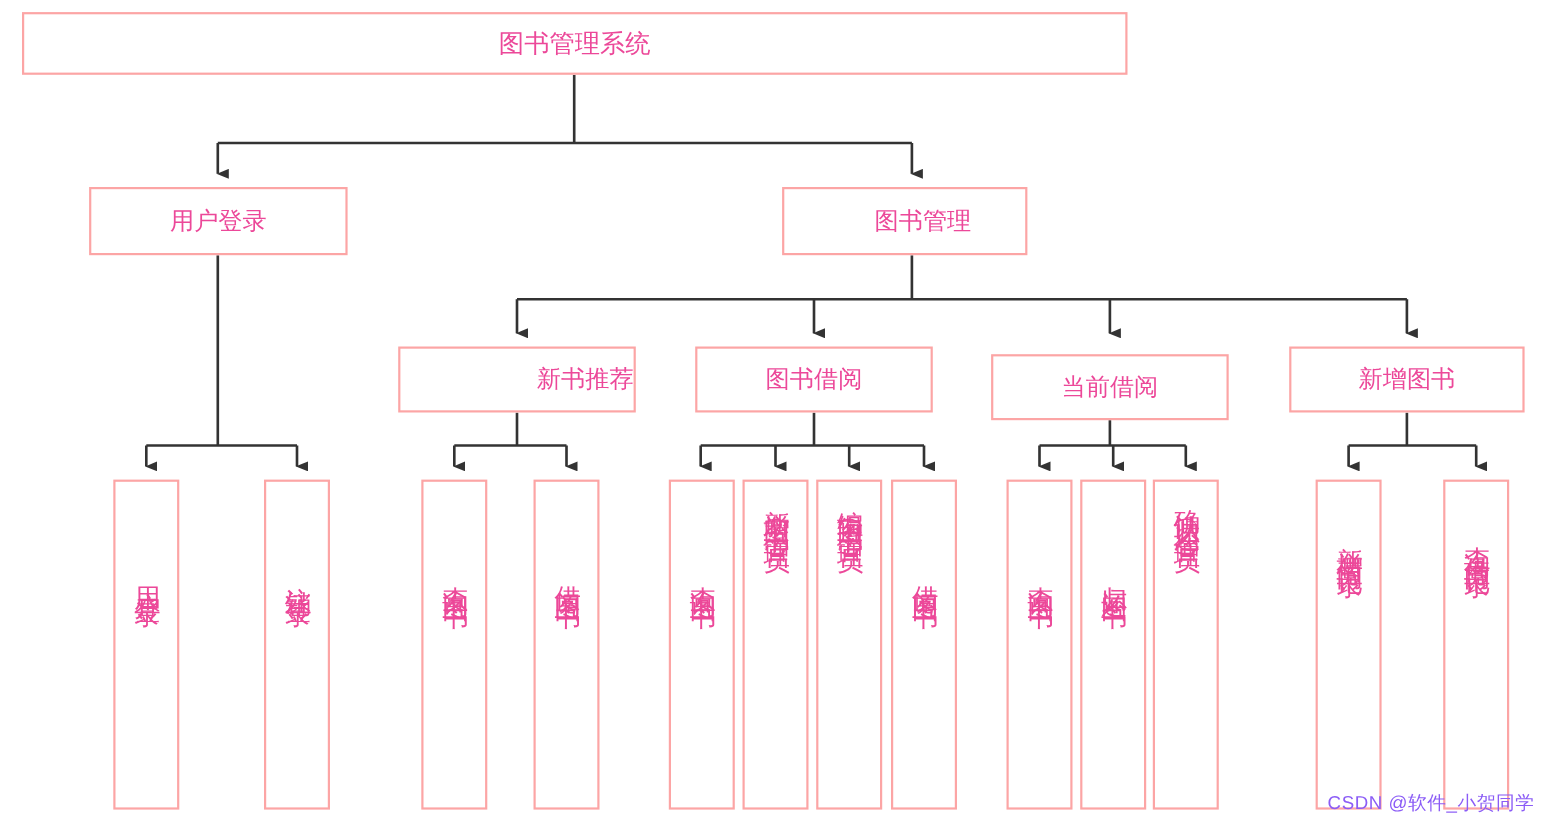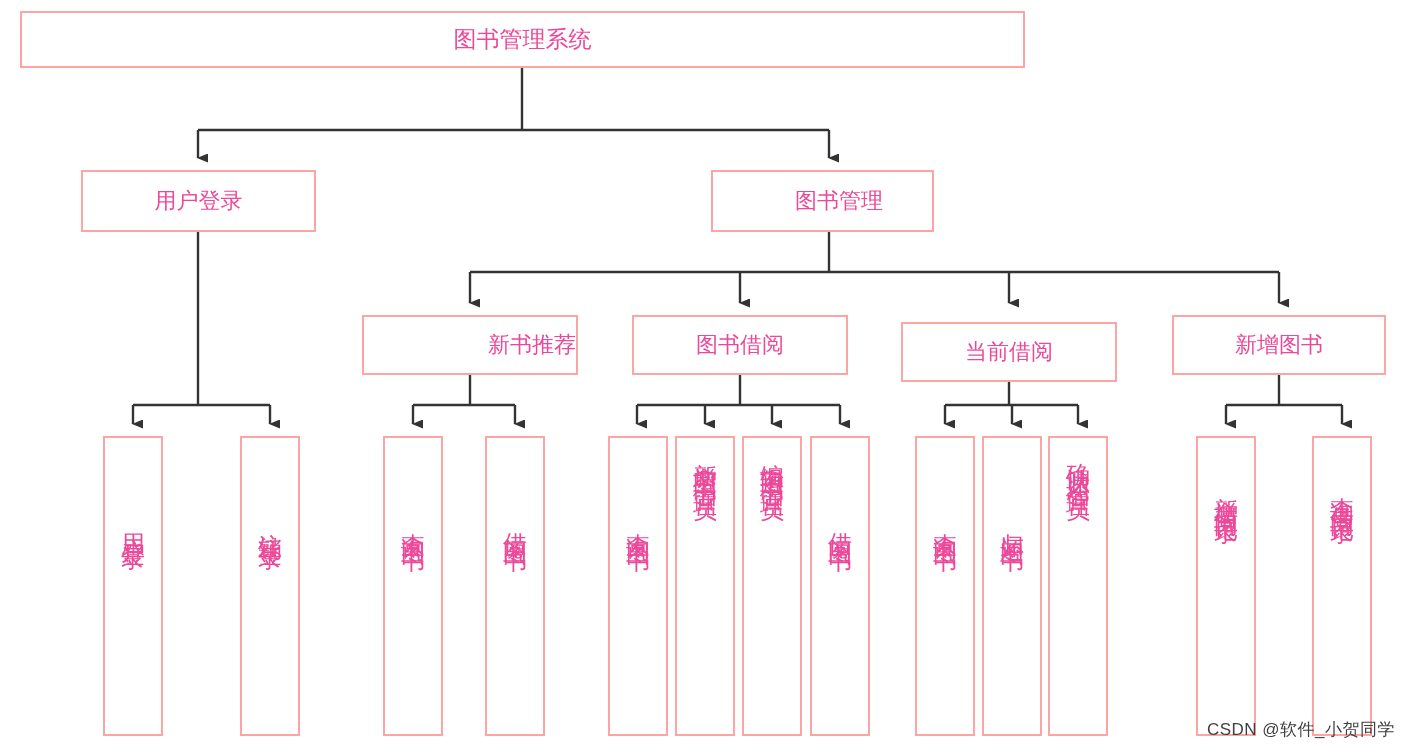--- a/index.html
+++ b/index.html
@@ -58,21 +58,21 @@
     font-size: 24px;
     letter-spacing: 5px;
     line-height: 1;
     white-space: nowrap;
   }
   .watermark {
     position: absolute;
     right: 10px;
     bottom: 6px;
     font-size: 17px;
-    color: #404040;
+    color: #8b5cf6;
     letter-spacing: 0.5px;
     user-select: none;
     white-space: nowrap;
   }
 </style>
 </head>
 <body>
 
 <div id="diagram-root">
 

